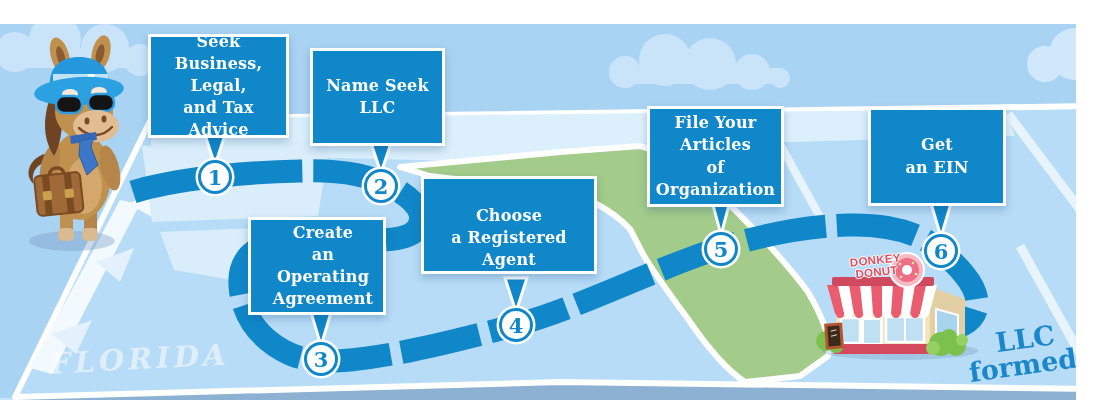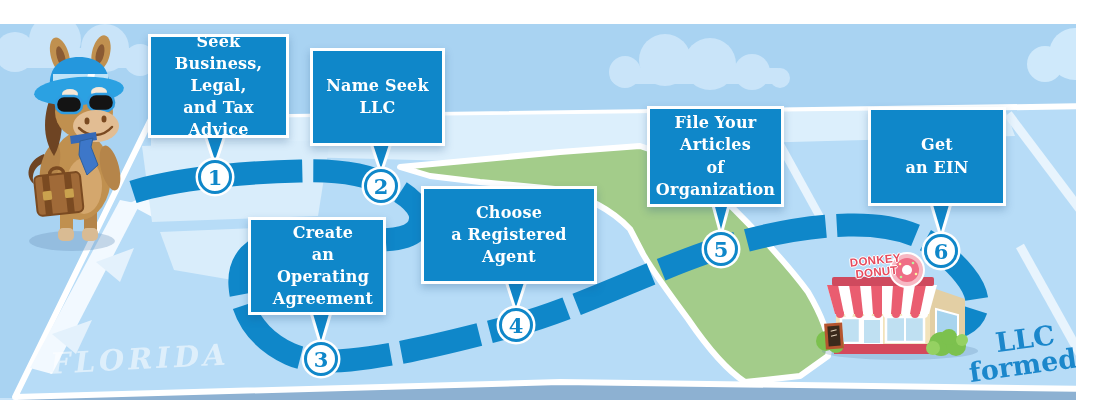--- a/index.html
+++ b/index.html
@@ -276,21 +276,21 @@
   <div class="callout" style="left:310px;top:24px;width:135px;height:98px;">
     <div class="callout-text">Name Seek
 LLC</div>
   </div>
   <div class="callout" style="left:248px;top:193px;width:138px;height:98px;padding-left:12px;">
     <div class="callout-text">Create
 an
 Operating
 Agreement</div>
   </div>
-  <div class="callout" style="left:421px;top:162px;width:176px;height:98px;">
+  <div class="callout" style="left:421px;top:152px;width:176px;height:98px;align-items:flex-end;">
     <div class="callout-text">Choose
 a Registered
 Agent</div>
   </div>
   <div class="callout" style="left:647px;top:82px;width:137px;height:101px;">
     <div class="callout-text">File Your
 Articles
 of
 Organization</div>
   </div>

